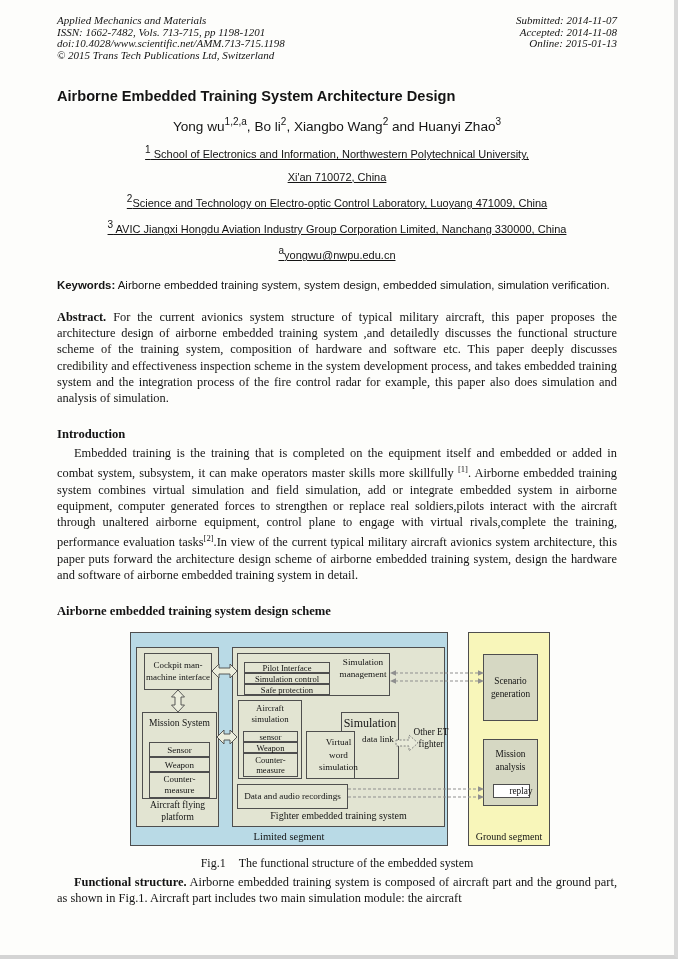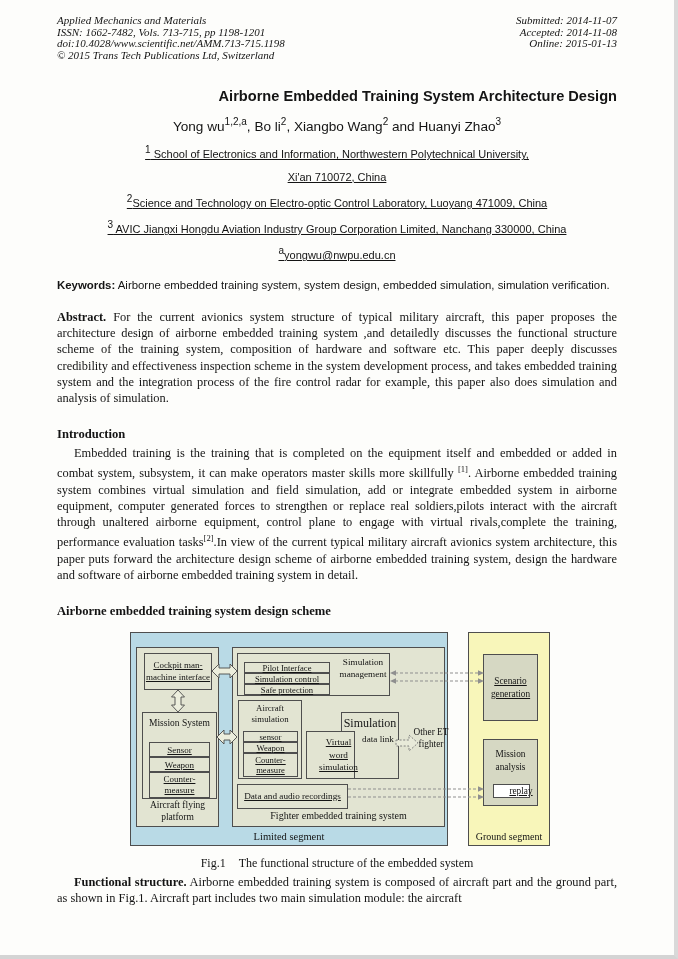--- a/index.html
+++ b/index.html
@@ -7,41 +7,41 @@
     position:relative;width:678px;height:959px;box-sizing:border-box;
     background:#fdfdfb;color:#141414;overflow:hidden;
     padding:15px 57px 0 57px;
     border-right:4px solid #d9d9d9;border-bottom:4px solid #d4d4d4;
     font-family:"Liberation Serif",serif;
   }
   
   .hdr{display:flex;justify-content:space-between;font-style:italic;font-size:11px;line-height:11.6px;}
   .hdr-right{text-align:right;}
   
-  .title{text-align:right;font-family:"Liberation Sans",sans-serif;font-weight:bold;font-size:14.6px;margin:27px 0 8px 0;}
+  .title{text-align:left;font-family:"Liberation Sans",sans-serif;font-weight:bold;font-size:14.6px;margin:27px 0 8px 0;}
   .authors{text-align:center;font-family:"Liberation Sans",sans-serif;font-size:13.6px;margin-top:12px;}
   .authors sup, .affil sup{font-size:10px;}
   .affil{text-align:center;font-family:"Liberation Sans",sans-serif;font-size:11px;margin-top:10.5px;text-decoration:underline;}
   
   .keywords{font-family:"Liberation Sans",sans-serif;font-size:11.4px;line-height:15px;text-align:justify;margin:17px 0 0 0;}
   .para{font-size:12.4px;line-height:16.2px;text-align:justify;margin:16px 0 0 0;}
   .para.indent{text-indent:17px;}
   .para sup.ref{font-size:8.6px;}
   .heading{font-weight:bold;font-size:12.6px;margin:21px 0 0 0;}
   .para.tight{margin-top:3px;}
   
   .fig{position:relative;height:221px;margin-top:11px;font-family:"Liberation Serif",serif;}
   .abs{position:absolute;box-sizing:border-box;}
   .bx{border:1px solid #4e4e4e;}
   .blue{background:#b9dae6;}
   .beige{background:#e2e4d2;}
   .yellow{background:#f8f6ba;}
   .gbox{background:#d6d8c3;}
   .ctr{text-align:center;}
-  .flexc{display:flex;align-items:center;justify-content:center;text-align:center;text-decoration:underline;}
+  .flexc{display:flex;align-items:center;justify-content:center;text-align:center;}
   .f-blue{left:73px;top:2px;width:318px;height:214px;}
   .f-yellow{left:411px;top:2px;width:82px;height:214px;}
   .f-lbl-aseg{left:73px;top:201px;width:318px;font-size:10.5px;}
   .f-lbl-gseg{left:411px;top:201px;width:82px;font-size:10px;}
   .f-lpanel{left:79px;top:17px;width:83px;height:180px;}
   .f-lbl-afp{left:79px;top:169px;width:83px;font-size:9.5px;line-height:12px;}
   .f-cockpit{left:87px;top:23px;width:68px;height:37px;font-size:9px;line-height:11.5px;}
   .f-mission{left:85px;top:82px;width:75px;height:87px;font-size:9.5px;padding-top:5px;}
   .f-sensor1{left:92px;top:112px;width:61px;height:15px;font-size:9px;}
   .f-weapon1{left:92px;top:127px;width:61px;height:15px;font-size:9px;}

